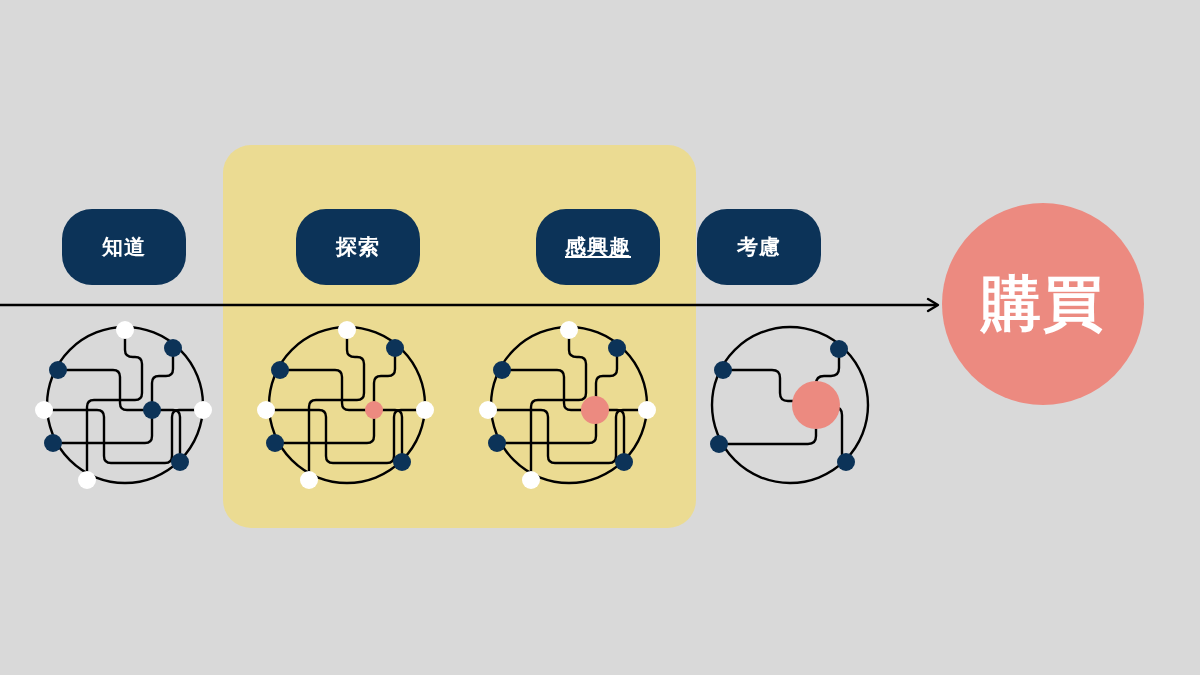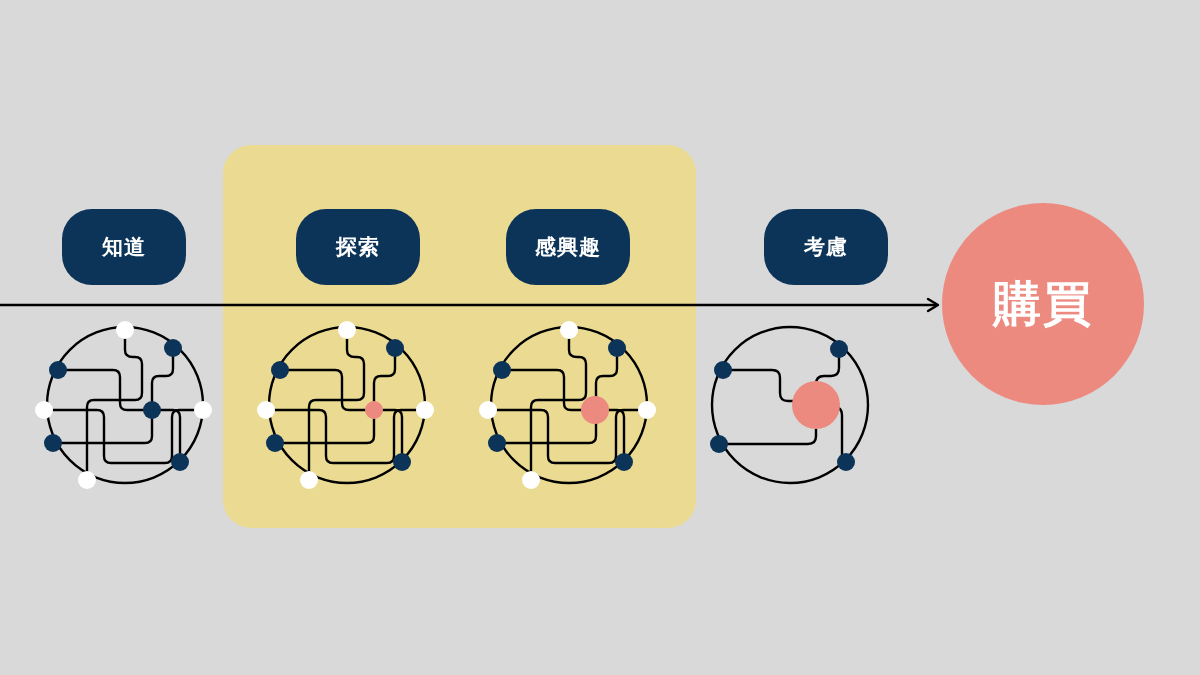--- a/index.html
+++ b/index.html
@@ -17,21 +17,21 @@
     position: absolute; top: 209px; width: 124px; height: 76px;
     background: #0c3358; border-radius: 30px;
     display: flex; align-items: center; justify-content: center;
     color: #ffffff; font-weight: bold; font-size: 21px; letter-spacing: 1px;
   }
   .diagram-svg { position: absolute; left: 0; top: 0; }
   .purchase-circle {
     position: absolute; left: 942px; top: 203px; width: 202px; height: 202px;
     border-radius: 50%; background: #ec8a80;
     display: flex; align-items: center; justify-content: center;
-    color: #ffffff; font-weight: bold; font-size: 48px; letter-spacing: 2px;
+    color: #ffffff; font-weight: bold; font-size: 60px; letter-spacing: 2px;
   }
 </style>
 </head>
 <body>
 
 <div class="highlight-box"></div>
 
 <svg class="diagram-svg" width="1200" height="675" viewBox="0 0 1200 675" xmlns="http://www.w3.org/2000/svg">
   <defs>
     <g id="network-lines" fill="none" stroke="#000" stroke-width="2.4" stroke-linecap="round" stroke-linejoin="round">
@@ -97,22 +97,22 @@
     <circle cx="26" cy="0" r="24" fill="#ec8a80" stroke="none"></circle>
   </g>
 </svg>
 
 <div class="stage-pill" style="left:62px;justify-content:center;">
   <span>知道</span>
 </div>
 <div class="stage-pill" style="left:296px;">
   <span>探索</span>
 </div>
-<div class="stage-pill" style="left:506px;">
+<div class="stage-pill" style="left:536px;text-decoration:underline;">
   <span>感興趣</span>
 </div>
-<div class="stage-pill" style="left:764px;">
+<div class="stage-pill" style="left:697px;">
   <span>考慮</span>
 </div>
 
 <div class="purchase-circle">
   <span>購買</span>
 </div>
 
 </body></html>

